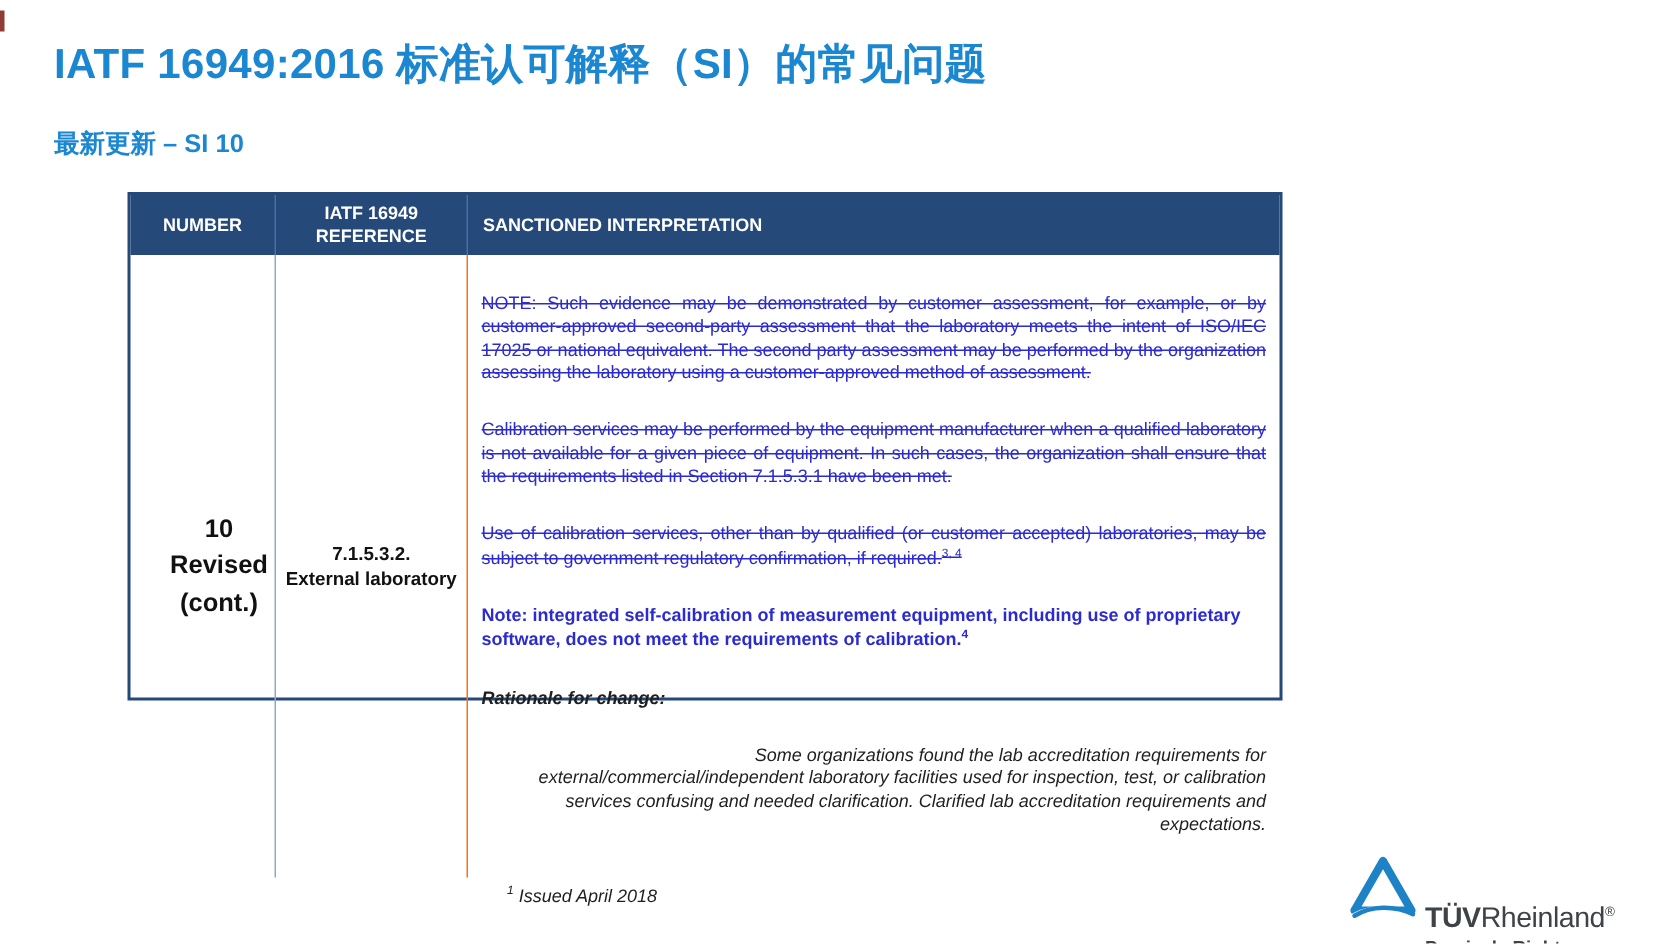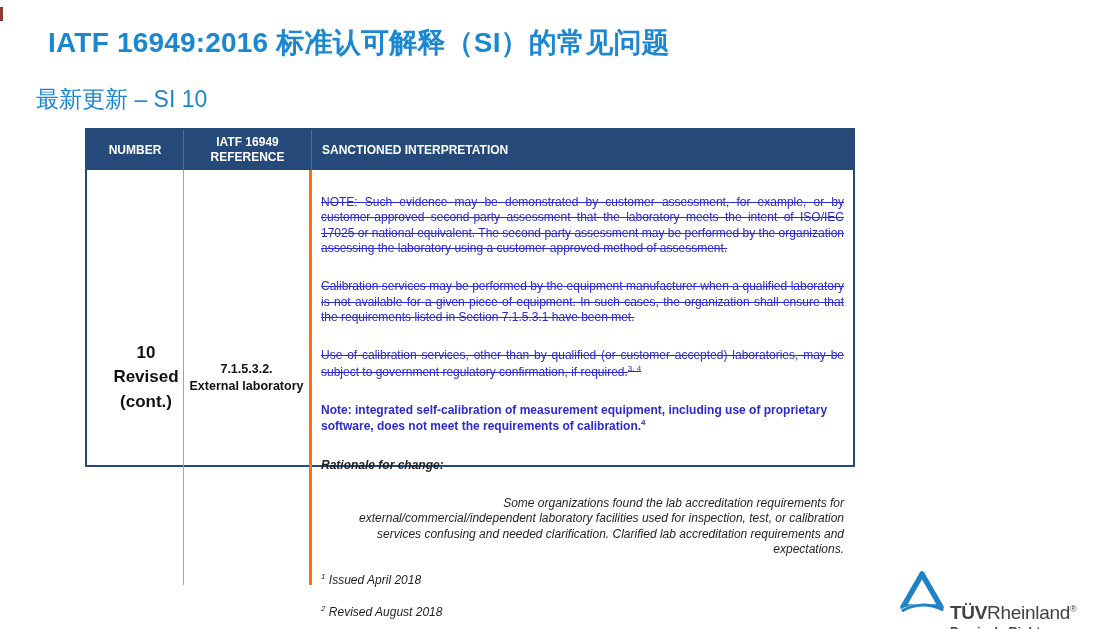--- a/index.html
+++ b/index.html
@@ -8,26 +8,26 @@
     position:relative;
     background:#ffffff;
     font-family:"Liberation Sans", sans-serif;
     overflow:hidden;
   }
   .edge-artifact {
     position:absolute; left:0; top:7; top:7px; width:3px; height:14px;
     background:#7a1a12; opacity:.85;
   }
   .page-title {
-    position:absolute; left:48px; top:24px; width:1000px;
+    position:absolute; left:36px; top:24px; width:1000px;
     font-size:28px; font-weight:bold; color:#1b87d1; letter-spacing:0.2px;
   }
   .page-subtitle {
     position:absolute; left:36px; top:84px;
-    font-size:23px; font-weight:normal; color:#1b87d1;
+    font-size:17px; font-weight:bold; color:#1b87d1;
   }
 
   
   .si-table {
     position:absolute; left:85px; top:128px; width:770px; height:339px;
     border:2px solid #254979; background:#fff;
   }
   .thead { display:flex; height:40px; background:#254979; }
   .th {
     color:#ffffff; font-weight:bold; font-size:12px; line-height:1.25;
@@ -41,36 +41,36 @@
   .tbody { display:flex; height:415px; }
   .td {
     display:flex; align-items:center; justify-content:center; text-align:center;
     white-space:pre-line; color:#111111;
   }
   .td-number {
     width:97px; border-right:1px solid #8fa9ce;
     font-size:17px; font-weight:bold; line-height:1.45;padding-left:22px;
   }
   .td-reference {
-    width:128px; border-right:3px solid #f97316;
+    width:128px; border-right:1px solid #f97316;
     font-size:12.5px; font-weight:bold; line-height:1.35;
   }
   .td-interp {
     flex:1; padding:10px 9px 16px 9px; text-align:left; display:block;
     font-size:12px; line-height:1.27; color:#111;
   }
   .td-interp p { margin:0 0 8px 0; }
   .si-strike {
     color:#2b2bd0; text-decoration:line-through; text-align:justify;
   }
   .si-strike sup, .si-note sup { font-size:8px; text-decoration:none; }
   .si-note { color:#2b2bd0; font-weight:bold; }
   .rationale-label { font-style:italic; font-weight:bold; color:#1f1f1f; }
   .rationale-body { font-style:italic; color:#1f1f1f; white-space:pre-line; margin-bottom:0 !important;text-align:right; }
-  .footnote { font-style:italic; color:#1f1f1f; margin:0 !important; }
+  .footnote { font-style:italic; color:#1f1f1f; margin:17px !important; }
   .footnote sup { font-size:8px; font-style:italic; }
 
   
   .tuv-logo { position:absolute; left:899px; top:568px; display:flex; align-items:flex-start; }
   .tuv-triangle { width:46px; height:46px; margin-top:2px; }
   .tuv-textcol { margin-left:5px; padding-top:8px; }
   .brand-line { font-size:19px; color:#3e4347; line-height:1.05; letter-spacing:-0.3px;margin-top:27px; }
   .brand-bold { font-weight:bold; }
   .brand-reg { font-weight:normal; }
   .brand-line sup { font-size:9px; }

